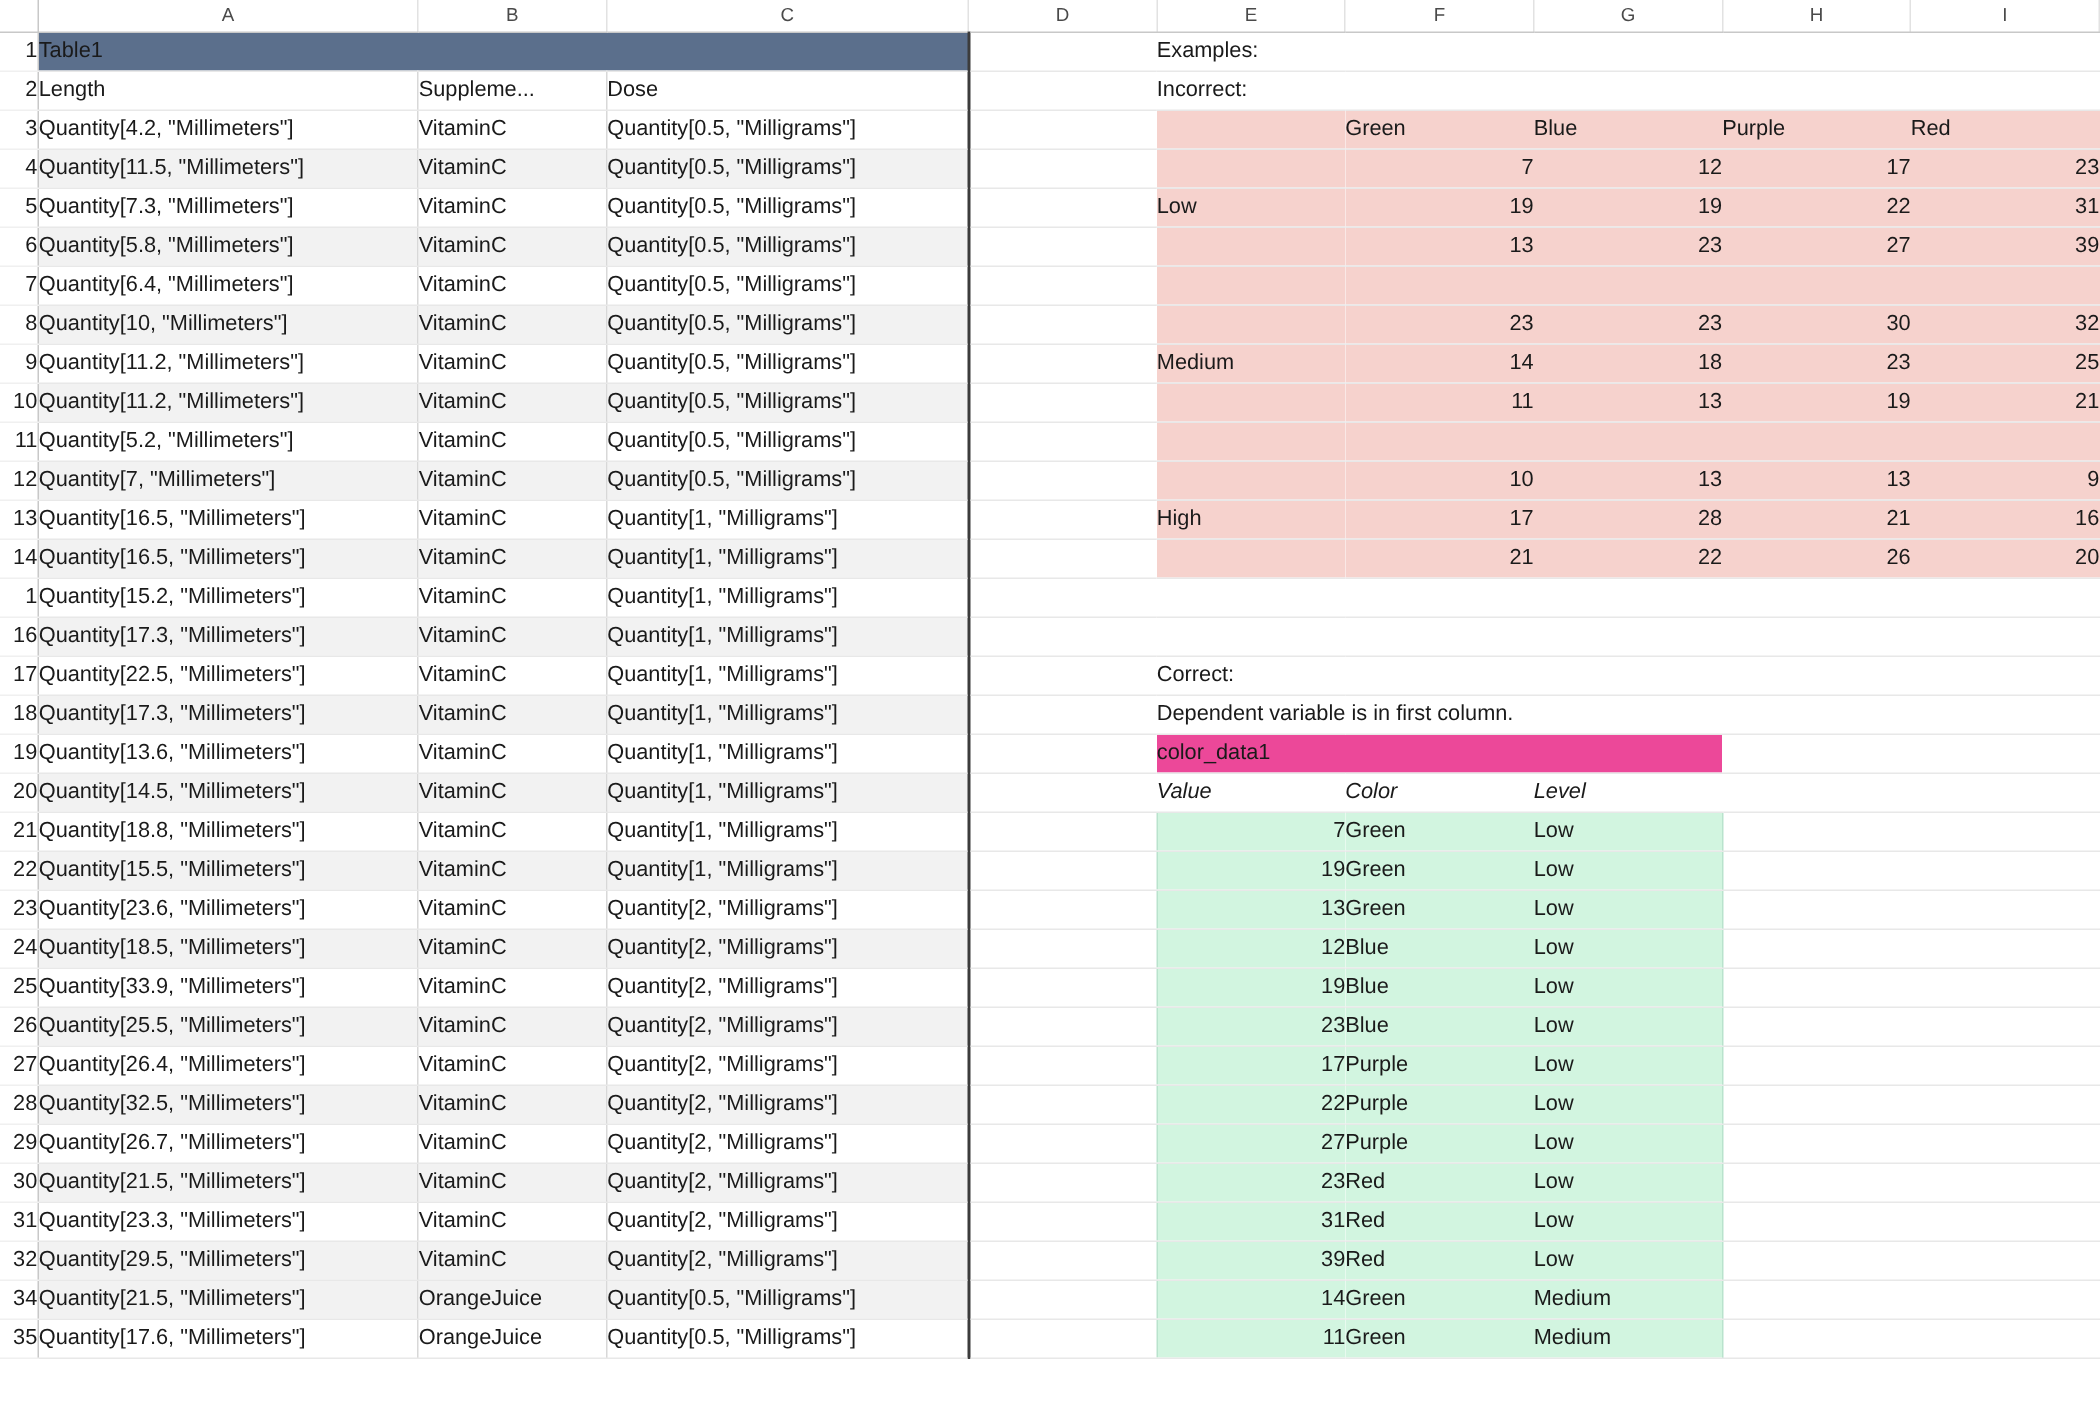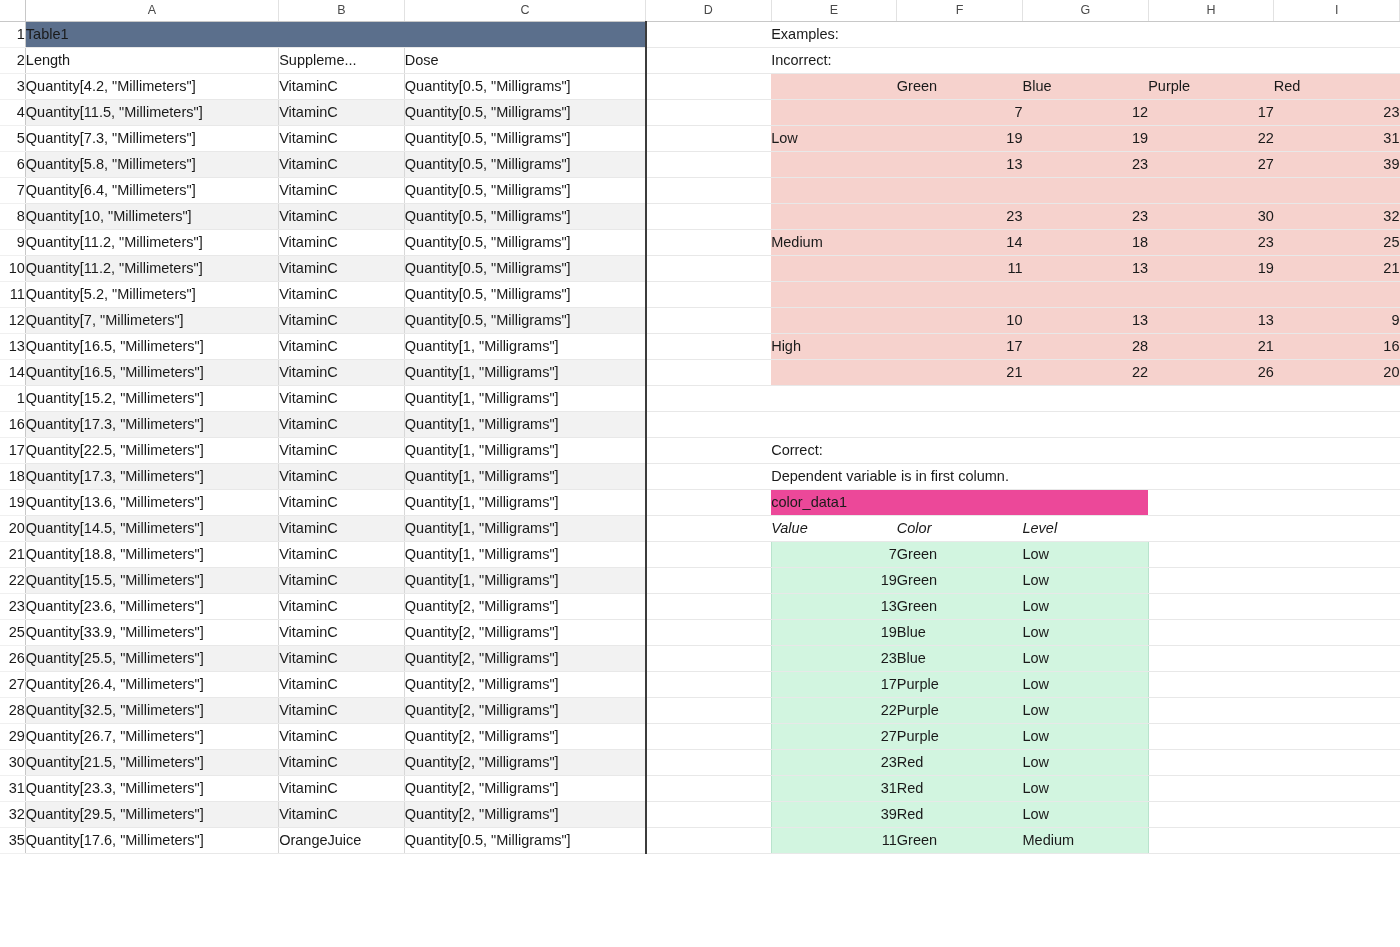--- a/index.html
+++ b/index.html
@@ -410,20 +410,32 @@
           <td class="cell t1-body nowrap-ellip t1-col-sep">VitaminC</td>
           <td class="cell t1-body nowrap-ellip t1-right-edge">Quantity[2, "Milligrams"]</td>
           <td class="cell "></td>
           <td class="cell green num cd-left">13</td>
           <td class="cell green">Green</td>
           <td class="cell green cd-right">Low</td>
           <td class="cell "></td>
           <td class="cell "></td>
         </tr>
         <tr>
+          <td class="rowhdr">24</td>
+          <td class="cell t1-body-alt nowrap-ellip t1-col-sep">Quantity[18.5, "Millimeters"]</td>
+          <td class="cell t1-body-alt nowrap-ellip t1-col-sep">VitaminC</td>
+          <td class="cell t1-body-alt nowrap-ellip t1-right-edge">Quantity[2, "Milligrams"]</td>
+          <td class="cell "></td>
+          <td class="cell green num cd-left">12</td>
+          <td class="cell green">Blue</td>
+          <td class="cell green cd-right">Low</td>
+          <td class="cell "></td>
+          <td class="cell "></td>
+        </tr>
+        <tr>
           <td class="rowhdr">25</td>
           <td class="cell t1-body nowrap-ellip t1-col-sep">Quantity[33.9, "Millimeters"]</td>
           <td class="cell t1-body nowrap-ellip t1-col-sep">VitaminC</td>
           <td class="cell t1-body nowrap-ellip t1-right-edge">Quantity[2, "Milligrams"]</td>
           <td class="cell "></td>
           <td class="cell green num cd-left">19</td>
           <td class="cell green">Blue</td>
           <td class="cell green cd-right">Low</td>
           <td class="cell "></td>
           <td class="cell "></td>
@@ -502,20 +514,32 @@
         </tr>
         <tr>
           <td class="rowhdr">32</td>
           <td class="cell t1-body-alt nowrap-ellip t1-col-sep">Quantity[29.5, "Millimeters"]</td>
           <td class="cell t1-body-alt nowrap-ellip t1-col-sep">VitaminC</td>
           <td class="cell t1-body-alt nowrap-ellip t1-right-edge">Quantity[2, "Milligrams"]</td>
           <td class="cell "></td>
           <td class="cell green num cd-left">39</td>
           <td class="cell green">Red</td>
           <td class="cell green cd-right">Low</td>
+          <td class="cell "></td>
+          <td class="cell "></td>
+        </tr>
+        <tr>
+          <td class="rowhdr">34</td>
+          <td class="cell t1-body-alt nowrap-ellip t1-col-sep">Quantity[21.5, "Millimeters"]</td>
+          <td class="cell t1-body-alt nowrap-ellip t1-col-sep">OrangeJuice</td>
+          <td class="cell t1-body-alt nowrap-ellip t1-right-edge">Quantity[0.5, "Milligrams"]</td>
+          <td class="cell "></td>
+          <td class="cell green num cd-left">14</td>
+          <td class="cell green">Green</td>
+          <td class="cell green cd-right">Medium</td>
           <td class="cell "></td>
           <td class="cell "></td>
         </tr>
         <tr>
           <td class="rowhdr">35</td>
           <td class="cell t1-body nowrap-ellip t1-col-sep">Quantity[17.6, "Millimeters"]</td>
           <td class="cell t1-body nowrap-ellip t1-col-sep">OrangeJuice</td>
           <td class="cell t1-body nowrap-ellip t1-right-edge">Quantity[0.5, "Milligrams"]</td>
           <td class="cell "></td>
           <td class="cell green num cd-left">11</td>

